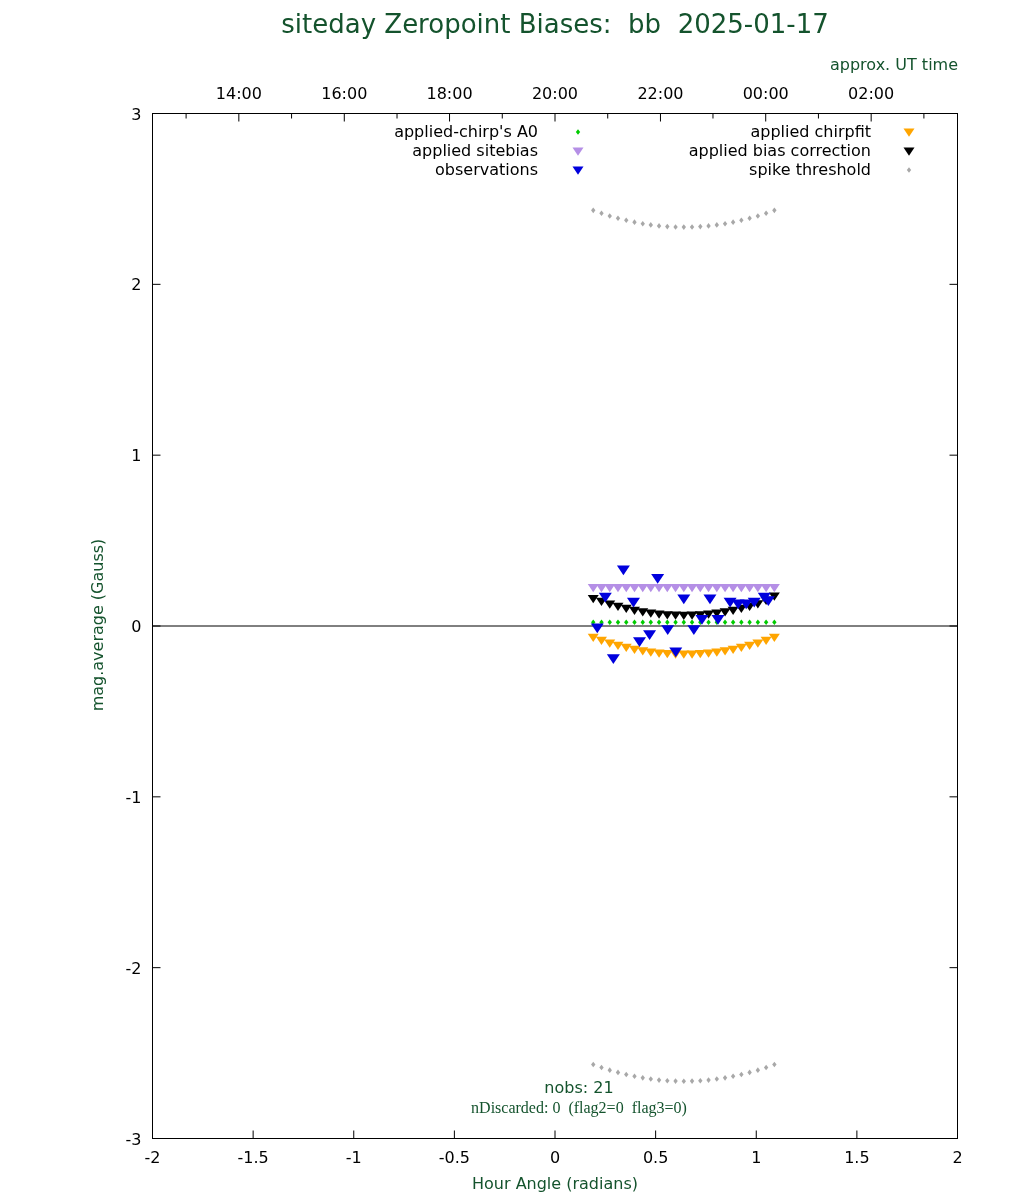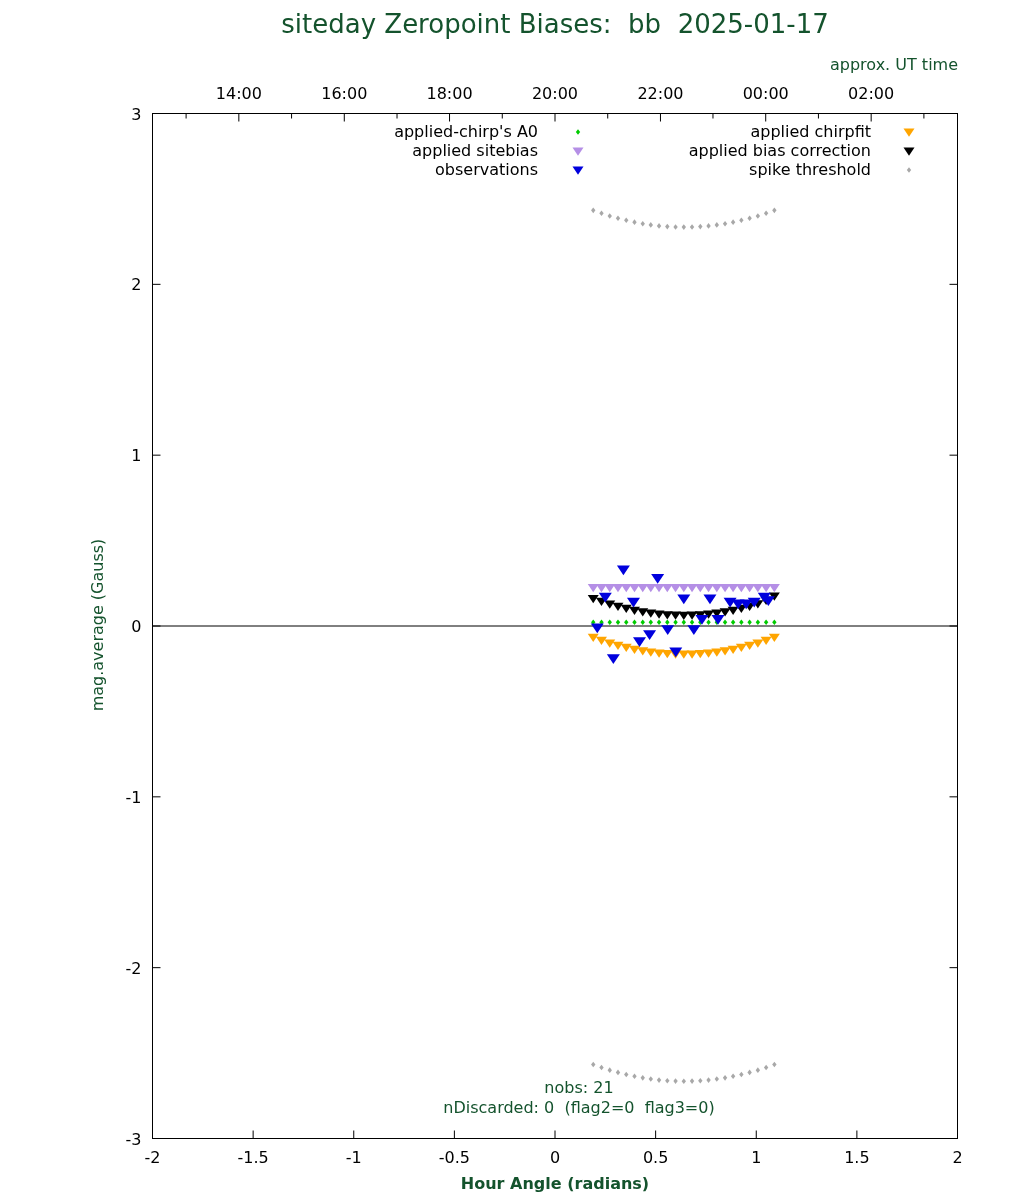--- a/index.html
+++ b/index.html
@@ -3,27 +3,27 @@
 <meta charset="utf-8">
 <style>
   html,body{margin:0;padding:0;background:#ffffff;}
   .figure{position:relative;width:1024px;height:1200px;background:#ffffff;color:#14532d;
           font-family:"DejaVu Sans", sans-serif;overflow:hidden;}
   .title{position:absolute;left:152px;width:806px;top:9px;text-align:center;
          font-size:26px;white-space:pre;}
   .x2label{position:absolute;left:152px;width:806px;top:55px;text-align:right;
            font-size:16px;white-space:pre;}
   .xlabel{position:absolute;left:152px;width:806px;top:1174px;text-align:center;
-          font-size:16px;white-space:pre;font-weight:bold;}
+          font-size:16px;white-space:pre;}
   .ylabel{position:absolute;left:97px;top:625px;transform:translate(-50%,-50%) rotate(-90deg);
           font-size:16px;white-space:nowrap;}
   .note{position:absolute;left:152px;width:806px;text-align:center;font-size:16px;
         white-space:pre;line-height:20px;margin-left:24px;}
   .note1{top:1078px;}
-  .note2{top:1098px;}
+  .note2{top:1098px;font-family:Liberation Serif, serif;}
   svg#plot{position:absolute;left:0;top:0;}
   svg#plot text{font-family:"DejaVu Sans", sans-serif;font-size:16px;fill:#000;}
 </style>
 </head>
 <body>
 
 <div class="figure">
   <div class="title">siteday Zeropoint Biases:  bb  2025-01-17</div>
   <div class="x2label">approx. UT time</div>
   <svg id="plot" width="1024" height="1200" viewBox="0 0 1024 1200">

